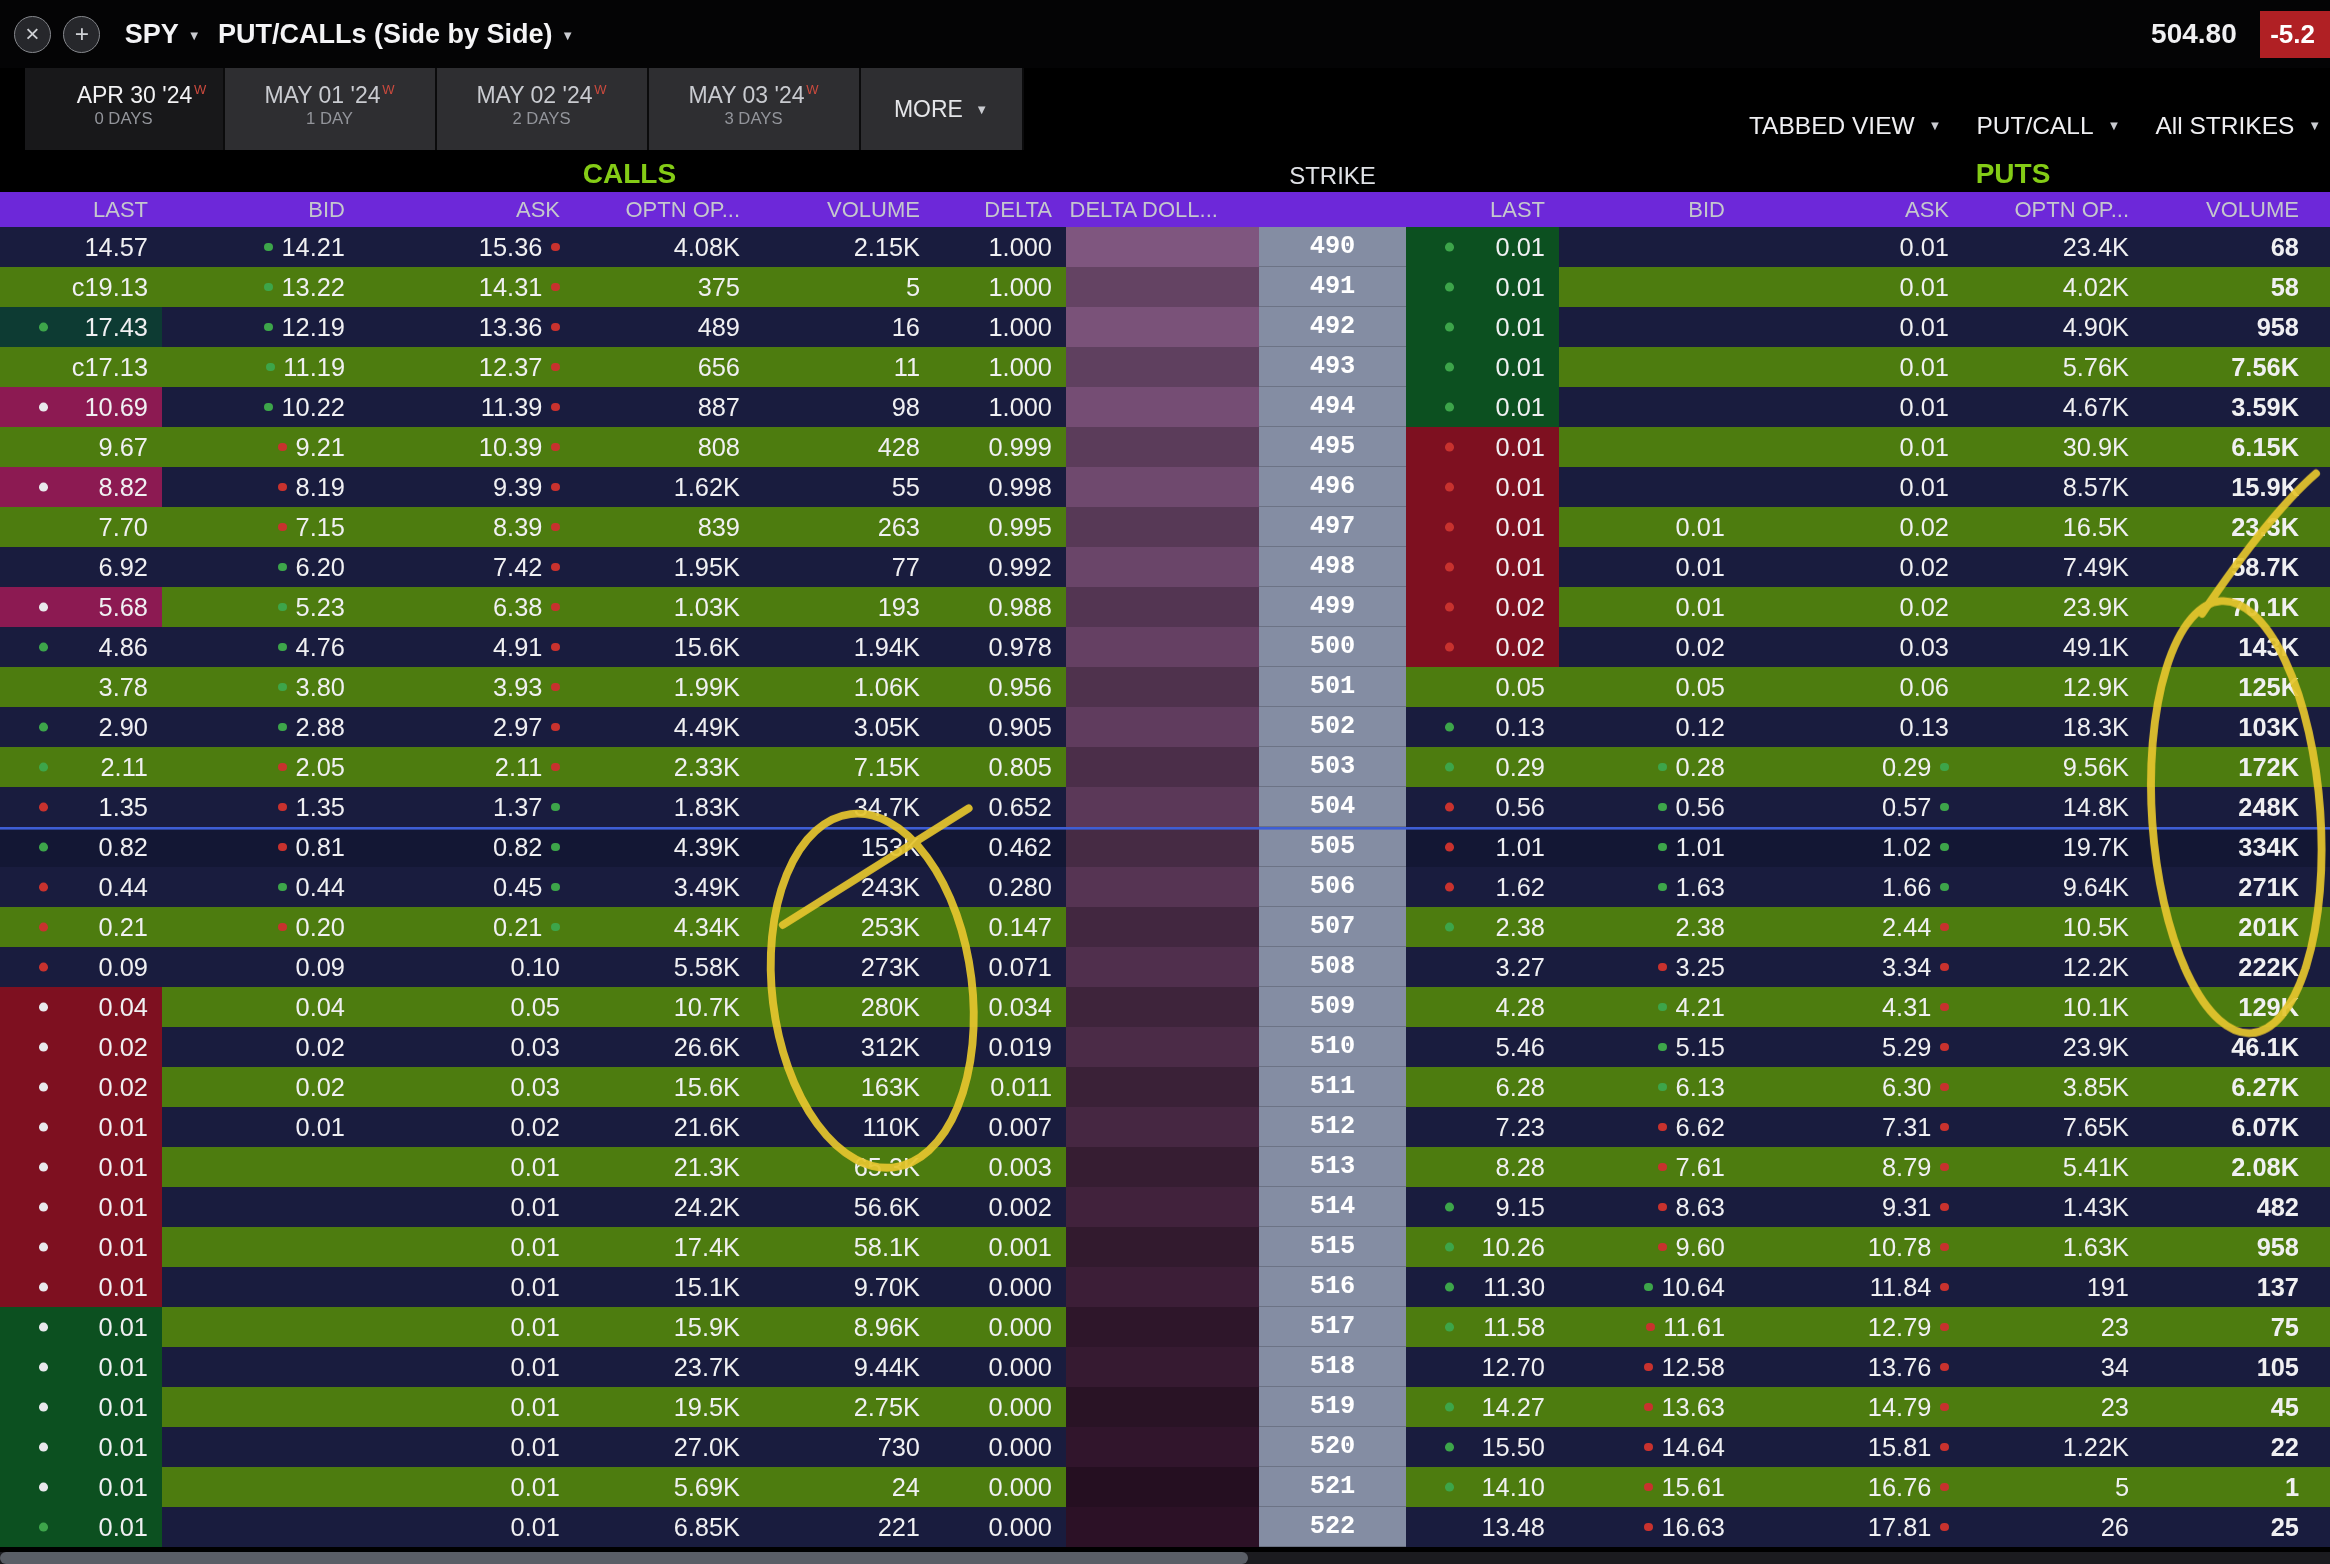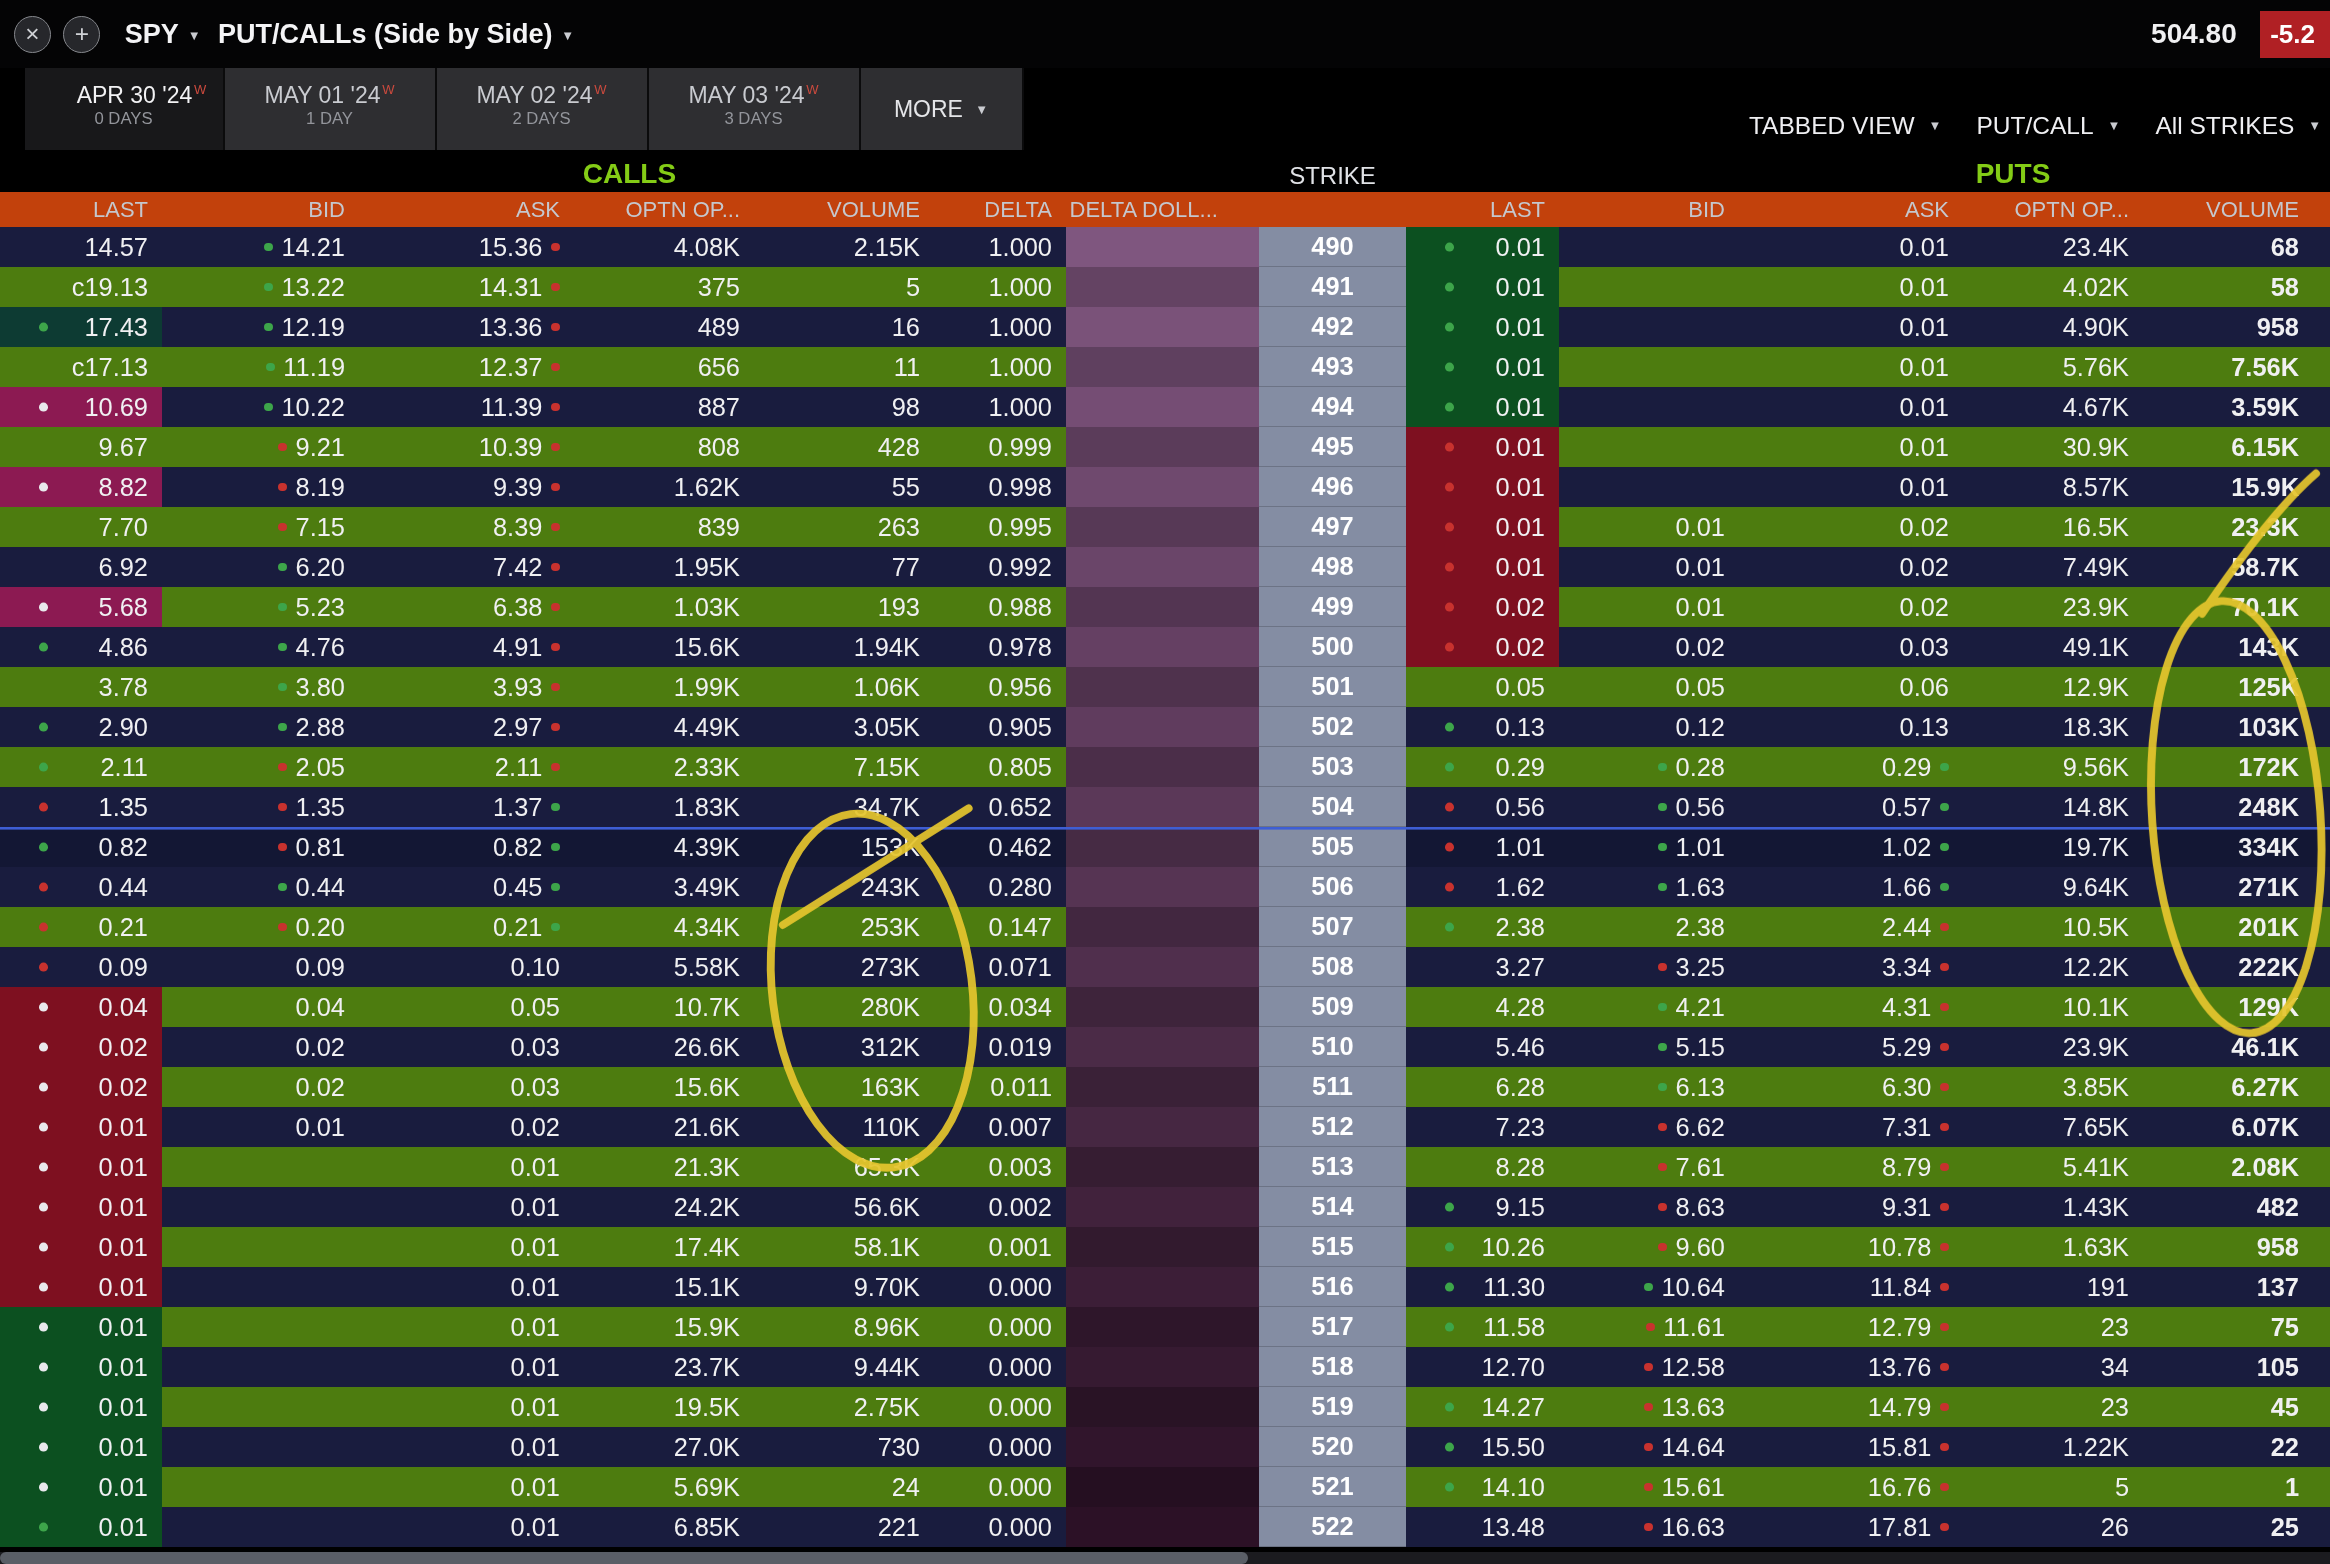--- a/index.html
+++ b/index.html
@@ -36,38 +36,38 @@
   .tab.more .tab-top{color:#E5E6E9;}
   .controls{margin-left:auto;display:flex;align-items:flex-end;padding-bottom:10.5px;gap:35px;margin-right:8.8px;}
   .ctrl{display:flex;align-items:center;font-size:24.5px;color:#EFEFF2;white-space:nowrap;}
   .ctrl .tri{margin-left:14px;}
   
   .group-row{display:grid;grid-template-columns:var(--cols);height:42px;align-items:end;background:#000;}
   .gh{font-size:28px;font-weight:700;color:#84cc16;text-align:center;padding-bottom:1.8px;}
   .gh-calls{grid-column:1/8;}
   .gh-strike{grid-column:8/9;font-weight:400;font-size:24px;color:#E0E2E6;}
   .gh-puts{grid-column:9/14;padding-left:289px;}
-  .sub-row{display:grid;grid-template-columns:var(--cols);height:35px;background:#c2410c;}
+  .sub-row{display:grid;grid-template-columns:var(--cols);height:35px;background:#6d28d9;}
   .hcell{display:flex;align-items:center;justify-content:flex-end;padding-right:14px;
          font-size:22px;color:#C5C7CD;white-space:nowrap;overflow:hidden;}
   .hcell.hdd{justify-content:flex-start;padding-left:3.5px;}
   .hcell.hpvol{padding-right:32px;}
   
   .rows{position:relative;}
   .trow{display:grid;grid-template-columns:var(--cols);height:40px;}
   .rn{background:#191C3E;}
   .rb{background:#4d7c0f;}
   .trow.hl{background:#131734;}
   .price-row{position:relative;z-index:2;box-shadow:0 2.6px 0 #3E5ED4;}
   .cell{display:flex;align-items:center;justify-content:flex-end;padding-right:14px;
         font-size:25.4px;color:#F0F0F2;white-space:nowrap;overflow:hidden;position:relative;}
   .cell.pvol{padding-right:32px;font-weight:bold;}
   .cell.dd{padding:0;}
   .cell.strike{justify-content:center;padding-right:0;background:#848DA3;color:#FFFFFF;
-               font-weight:700;border-bottom:0.9px solid rgba(0,0,0,0.18);box-sizing:border-box;}
+               font-weight:700;border-bottom:0.9px solid rgba(0,0,0,0.18);box-sizing:border-box;font-family:Liberation Mono, monospace;}
   .strike-atm{background:#7687B2;}
   .strike-atm-hi{background:#3C60CC;}
   .strike-atm2{background:#7E8BB4;}
   .bg-red{background:#7E1020;}
   .bg-green{background:#0C5020;}
   .bg-magenta{background:#8C1A52;}
   .bg-teal{background:#0D3B33;}
   .dot{display:inline-block;width:8.8px;height:8.8px;border-radius:50%;flex:0 0 auto;}
   .dot-g{background:#3DA54A;}
   .dot-r{background:#C8322E;}

